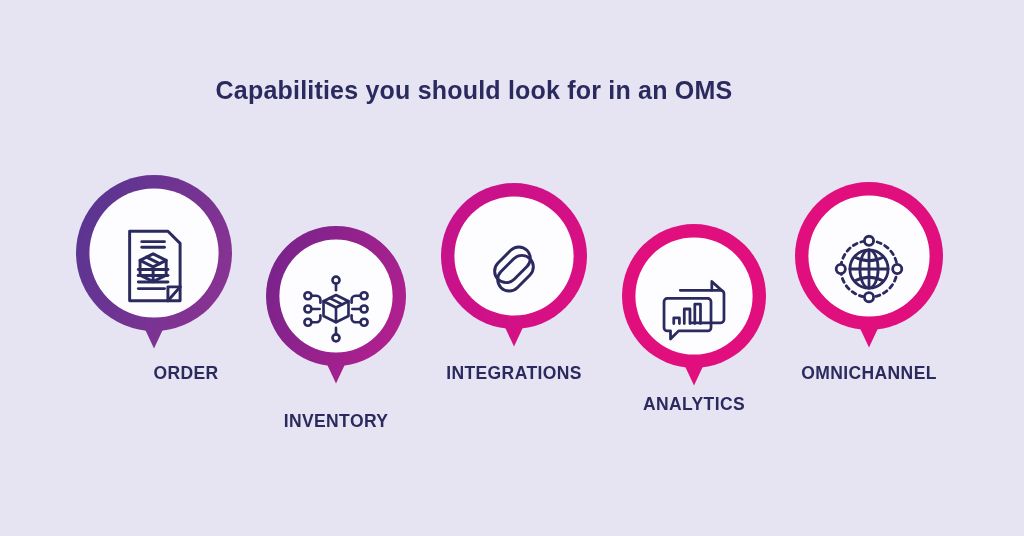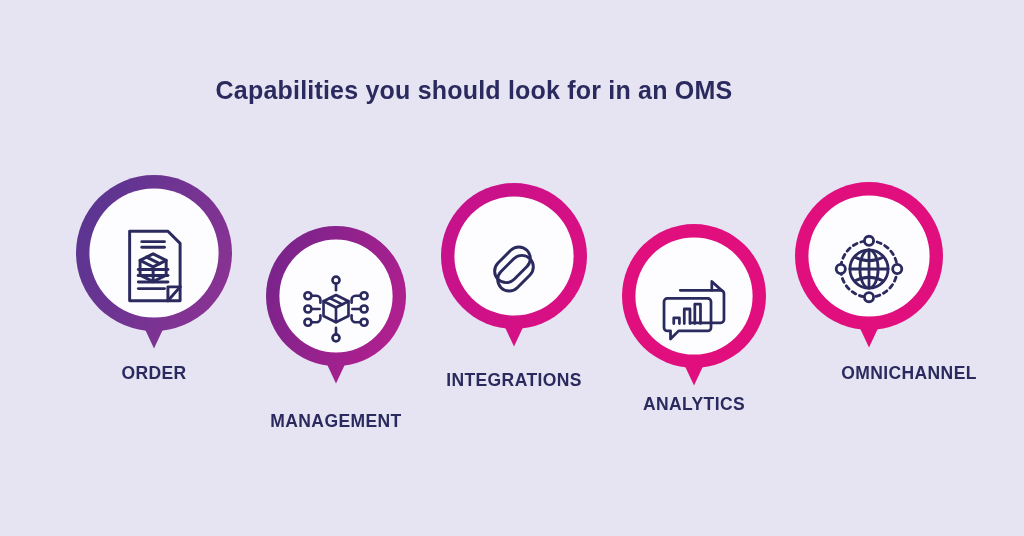--- a/index.html
+++ b/index.html
@@ -100,21 +100,21 @@
       <path d="M34 43.5 L49 51 l15 -7.5"></path>
       <path d="M49 51 v17"></path>
       <path d="M41.5 39.8 L56.5 47.3"></path>
       <path d="M32 76 h30"></path>
       <path d="M32 68.5 h34"></path>
       <path d="M32 61 h0"></path>
       <path d="M32 54 h34"></path>
       <path d="M32 61 h34"></path>
     </svg>
           </div></div>
-        <div class="pin-label" style="top: 108px;">
+        <div class="pin-label" style="top: 108px; margin-left: 32px;">
           <div>ORDER</div>
         </div>
       </div>
       <div class="pin" style="left: 336px; top: 296px;">
         <div class="pin-shape" style="left: -74px; top: -74px; width: 148px; height: 174px;">
     <svg width="148" height="174" viewBox="0 0 148 174">
       <defs>
         <linearGradient id="grad1" x1="0" y1="0.25" x2="1" y2="0.75">
           <stop offset="0%" stop-color="#76248b"></stop>
           <stop offset="100%" stop-color="#b81f8f"></stop>
@@ -147,21 +147,21 @@
       <path d="M18.5 67 H25 a5 5 0 0 0 5 -5 v-4"></path>
       <circle cx="86" cy="33" r="4.5"></circle>
       <path d="M81.5 33 H75 a5 5 0 0 0 -5 5 v4"></path>
       <circle cx="86" cy="50" r="4.5"></circle>
       <path d="M81.5 50 H71"></path>
       <circle cx="86" cy="67" r="4.5"></circle>
       <path d="M81.5 67 H75 a5 5 0 0 1 -5 -5 v-4"></path>
     </svg>
           </div></div>
         <div class="pin-label" style="top: 113px;">
-          <div>MANAGEMENT</div>
+          <div>INVENTORY</div>
         </div>
       </div>
       <div class="pin" style="left: 514px; top: 256px;">
         <div class="pin-shape" style="left: -77px; top: -77px; width: 154px; height: 180px;">
     <svg width="154" height="180" viewBox="0 0 154 180">
       <defs>
         <linearGradient id="grad2" x1="0" y1="0.25" x2="1" y2="0.75">
           <stop offset="0%" stop-color="#c4128c"></stop>
           <stop offset="100%" stop-color="#dd0f81"></stop>
         </linearGradient>
@@ -176,21 +176,21 @@
       <circle cx="77" cy="77" r="59.6" fill="#fdfdff"></circle>
     </svg>
   <div class="icon-wrap">
             <svg width="82" height="82" viewBox="0 0 100 100" fill="none" stroke="#2b2a5e" stroke-width="3.4" stroke-linecap="round" stroke-linejoin="round">
       <g stroke-width="3.6">
         <path d="M30.5 62.5 a14 14 0 0 1 0 -19.8 L46 27.2 a14 14 0 0 1 19.8 19.8 L50.3 62.5 a14 14 0 0 1 -19.8 0 Z"></path>
         <path d="M34.2 72.8 a14 14 0 0 1 0 -19.8 L49.7 37.5 a14 14 0 0 1 19.8 19.8 L54 72.8 a14 14 0 0 1 -19.8 0 Z"></path>
       </g>
     </svg>
           </div></div>
-        <div class="pin-label" style="top: 112px;">
+        <div class="pin-label" style="top: 105px;">
           <div>INTEGRATIONS</div>
         </div>
       </div>
       <div class="pin" style="left: 694px; top: 296px;">
         <div class="pin-shape" style="left: -76px; top: -76px; width: 152px; height: 178px;">
     <svg width="152" height="178" viewBox="0 0 152 178">
       <defs>
         <linearGradient id="grad3" x1="0" y1="0.25" x2="1" y2="0.75">
           <stop offset="0%" stop-color="#e00f7d"></stop>
           <stop offset="100%" stop-color="#e00f7d"></stop>
@@ -249,19 +249,19 @@
         <circle cx="50" cy="50" r="34"></circle>
       </g>
       <g fill="#ffffff">
         <circle cx="50" cy="16" r="5.5"></circle>
         <circle cx="50" cy="84" r="5.5"></circle>
         <circle cx="16" cy="50" r="5.5"></circle>
         <circle cx="84" cy="50" r="5.5"></circle>
       </g>
     </svg>
           </div></div>
-        <div class="pin-label" style="top: 105px; margin-left: 40px;">
+        <div class="pin-label" style="top: 105px;">
           <div>OMNICHANNEL</div>
         </div>
       </div>
     </div>
 
 </div>
 
 </body></html>

